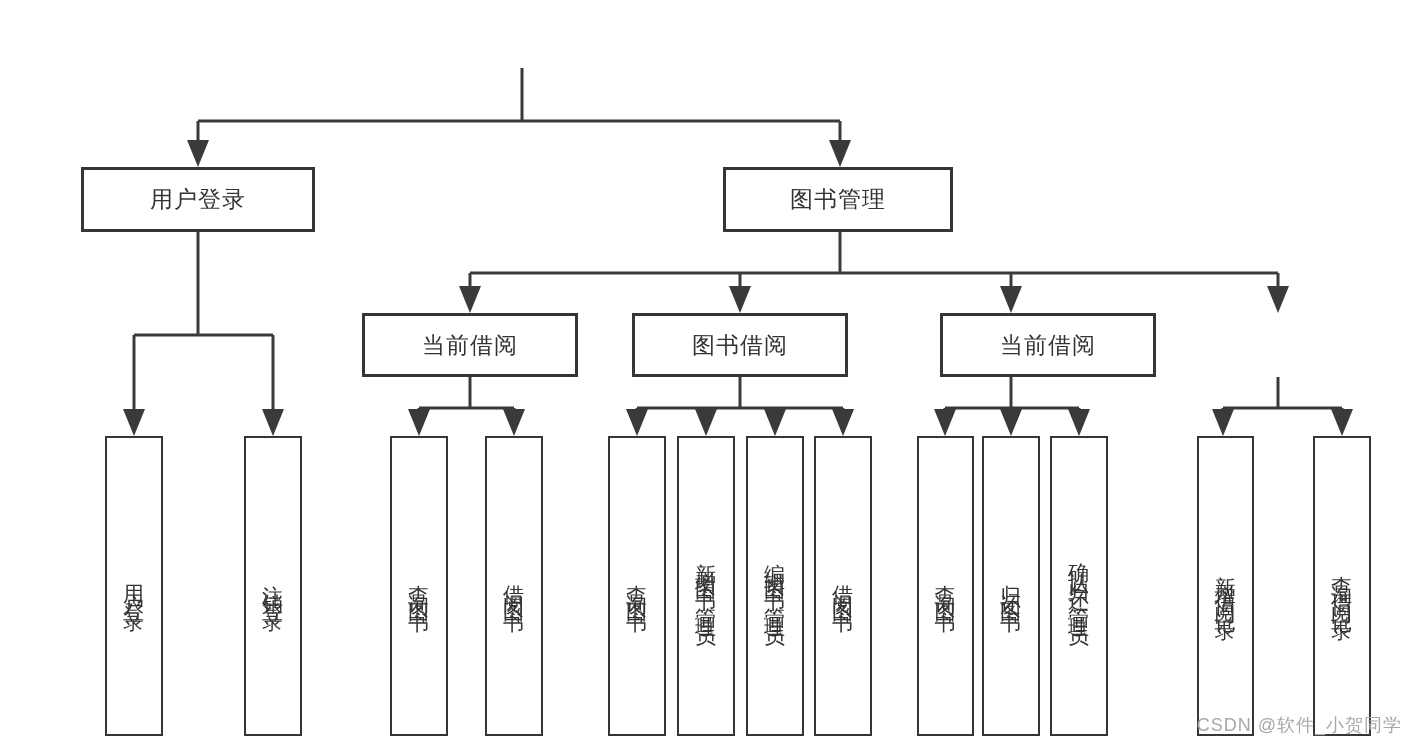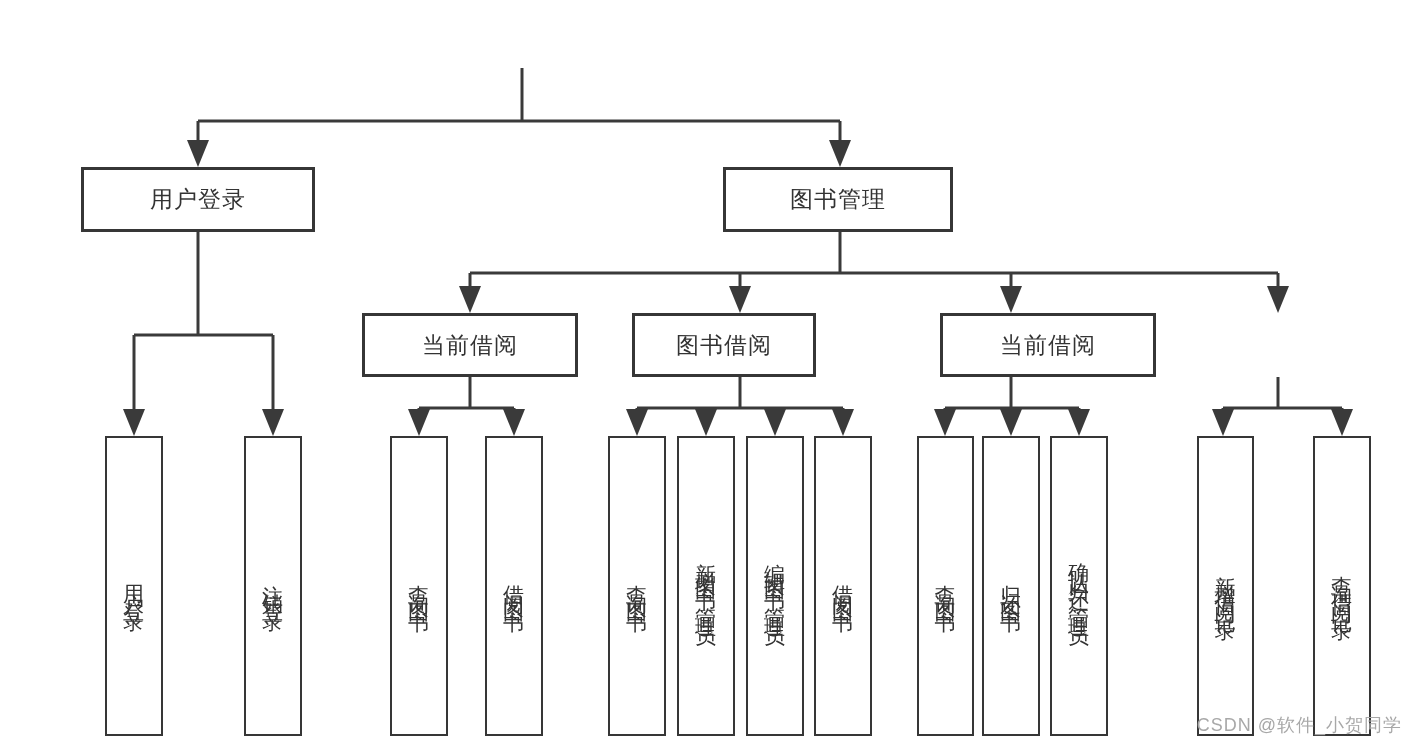--- a/index.html
+++ b/index.html
@@ -136,21 +136,21 @@
   <div class="node lvl" style="left:81px; top:167px; width:234px; height:65px;">
     <span>用户登录</span>
   </div>
   <div class="node lvl" style="left:723px; top:167px; width:230px; height:65px;">
     <span>图书管理</span>
   </div>
 
   <div class="node lvl" style="left:362px; top:313px; width:216px; height:64px;">
     <span>当前借阅</span>
   </div>
-  <div class="node lvl" style="left:632px; top:313px; width:184px; height:64px;">
+  <div class="node lvl" style="left:632px; top:313px; width:216px; height:64px;">
     <span>图书借阅</span>
   </div>
   <div class="node lvl" style="left:903px; top:313px; width:216px; height:64px;margin-left:37px;">
     <span>当前借阅</span>
   </div>
 
   <div class="node leaf" style="left:105px; top:436px; width:58px; height:300px;">
     <span class="vtext">用户登录</span>
   </div>
   <div class="node leaf" style="left:244px; top:436px; width:58px; height:300px;">

